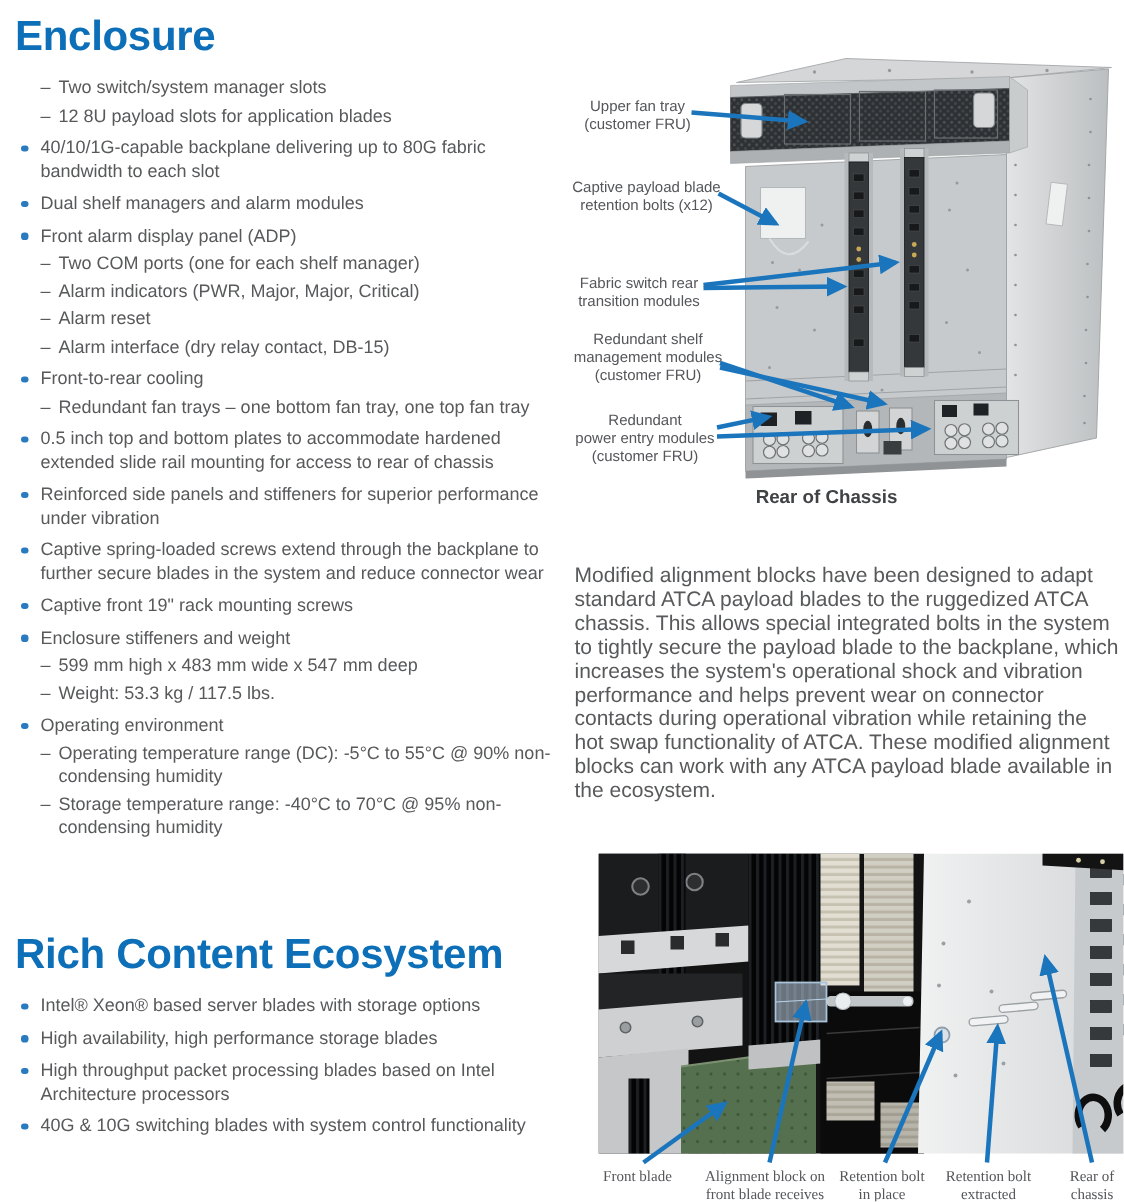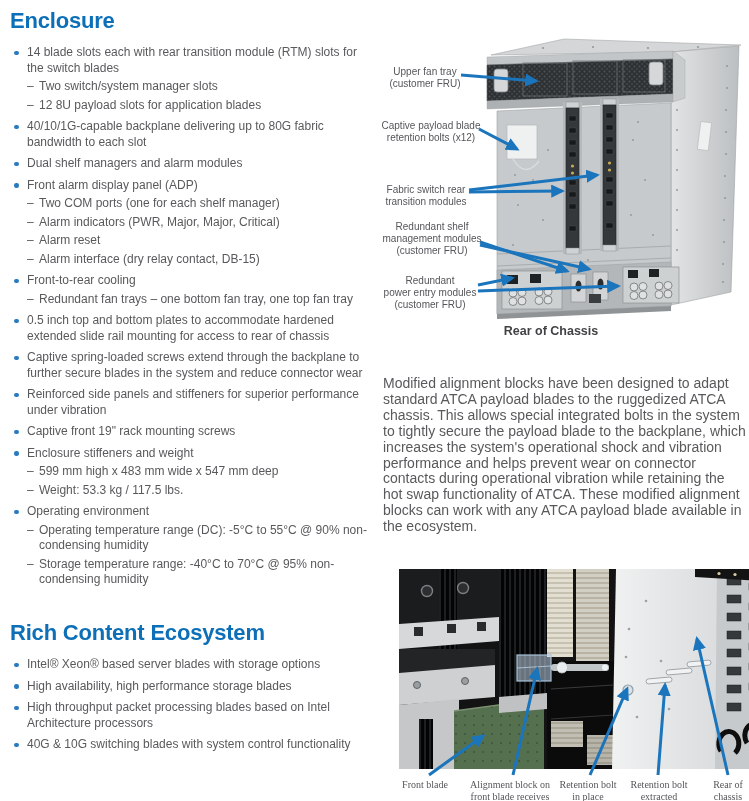--- a/index.html
+++ b/index.html
@@ -1,18 +1,18 @@
 <!DOCTYPE html>
 <html><head>
 <meta charset="utf-8">
 <style>
   html,body{margin:0;padding:0;background:#ffffff;}
   .page{position:relative;width:749px;height:801px;background:#fff;overflow:hidden;
         font-family:"Liberation Sans",sans-serif;color:#58595b;}
-  h1.sec{margin:0 0 11px 0;font-size:22px;font-weight:bold;color:#0c6fb8;letter-spacing:-0.2px;}
+  h1.sec{margin:0 0 11px 0;font-size:28px;font-weight:bold;color:#0c6fb8;letter-spacing:-0.2px;}
   .col-left{position:absolute;left:10px;top:8px;width:364px;}
   .sec2{position:absolute;left:10px;top:620px;width:364px;}
   ul.blist{list-style:none;margin:0;padding:0;font-size:12px;line-height:15.5px;color:#58595b;}
   ul.blist li{position:relative;margin:0 0 3px 0;}
   ul.blist li.lvl1{padding-left:17px;margin-top:6px;}
   ul.blist li.lvl1:first-child{margin-top:0;}
   ul.blist li.lvl1::before{content:"";position:absolute;left:4px;top:5.5px;width:4.5px;height:4.5px;
         border-radius:50%;background:#2a7abf;}
   ul.blist li.lvl2{padding-left:29px;}
   ul.blist li.lvl2::before{content:"\2013";position:absolute;left:17px;color:#58595b;}
@@ -39,35 +39,34 @@
   .l4{left:299px;top:210px;width:60px;}
 </style>
 </head>
 <body>
 
 <div class="page">
 
   <section class="col-left">
     <h1 class="sec">Enclosure</h1>
     <ul class="blist">
-        <li class="lvl1">14 blade slots each with rear transition module (RTM) slots for the switch blades</li>
         <li class="lvl2">Two switch/system manager slots</li>
         <li class="lvl2">12 8U payload slots for application blades</li>
         <li class="lvl1">40/10/1G-capable backplane delivering up to 80G fabric bandwidth to each slot</li>
         <li class="lvl1">Dual shelf managers and alarm modules</li>
         <li class="lvl1">Front alarm display panel (ADP)</li>
         <li class="lvl2">Two COM ports (one for each shelf manager)</li>
         <li class="lvl2">Alarm indicators (PWR, Major, Major, Critical)</li>
         <li class="lvl2">Alarm reset</li>
         <li class="lvl2">Alarm interface (dry relay contact, DB-15)</li>
         <li class="lvl1">Front-to-rear cooling</li>
         <li class="lvl2">Redundant fan trays – one bottom fan tray, one top fan tray</li>
         <li class="lvl1">0.5 inch top and bottom plates to accommodate hardened extended slide rail mounting for access to rear of chassis</li>
+        <li class="lvl1">Reinforced side panels and stiffeners for superior performance under vibration</li>
         <li class="lvl1">Captive spring-loaded screws extend through the backplane to further secure blades in the system and reduce connector wear</li>
-        <li class="lvl1">Reinforced side panels and stiffeners for superior performance under vibration</li>
         <li class="lvl1">Captive front 19" rack mounting screws</li>
         <li class="lvl1">Enclosure stiffeners and weight</li>
         <li class="lvl2">599 mm high x 483 mm wide x 547 mm deep</li>
         <li class="lvl2">Weight: 53.3 kg / 117.5 lbs.</li>
         <li class="lvl1">Operating environment</li>
         <li class="lvl2">Operating temperature range (DC): -5°C to 55°C @ 90% non-condensing humidity</li>
         <li class="lvl2">Storage temperature range: -40°C to 70°C @ 95% non-condensing humidity</li>
       </ul>
   </section>
 

